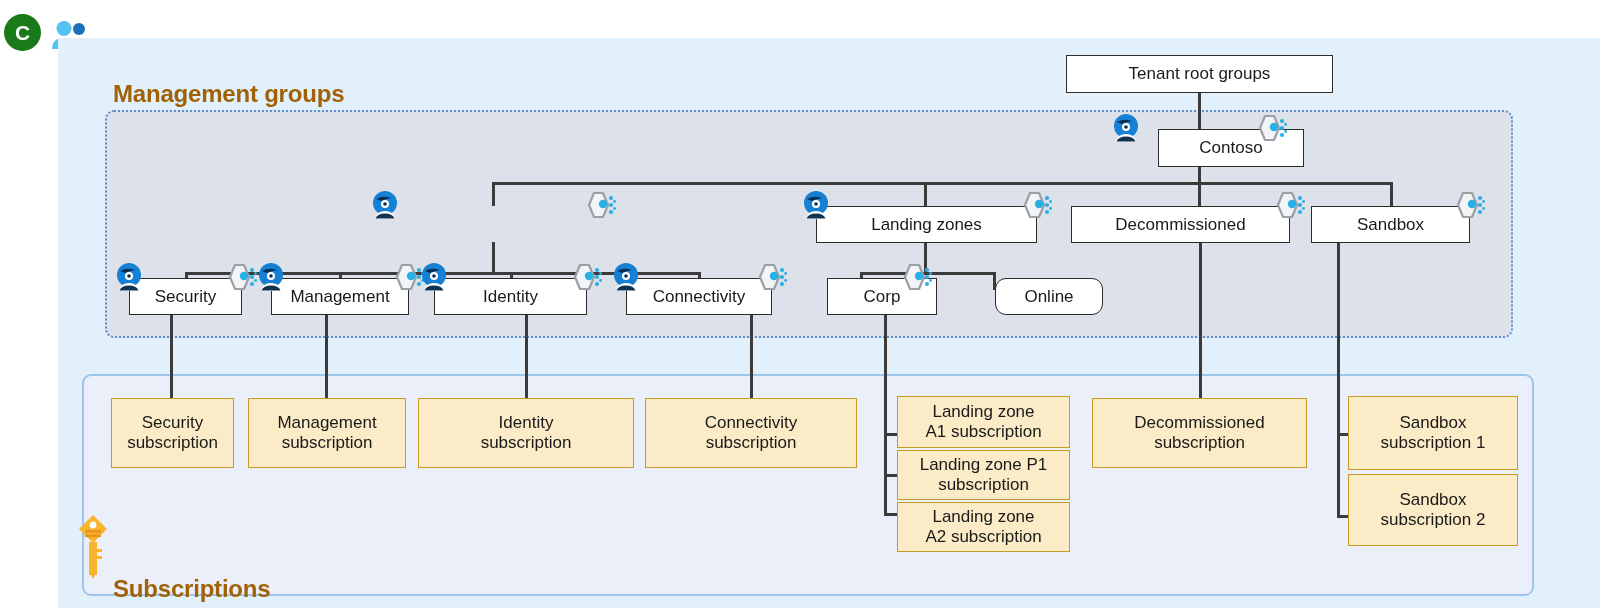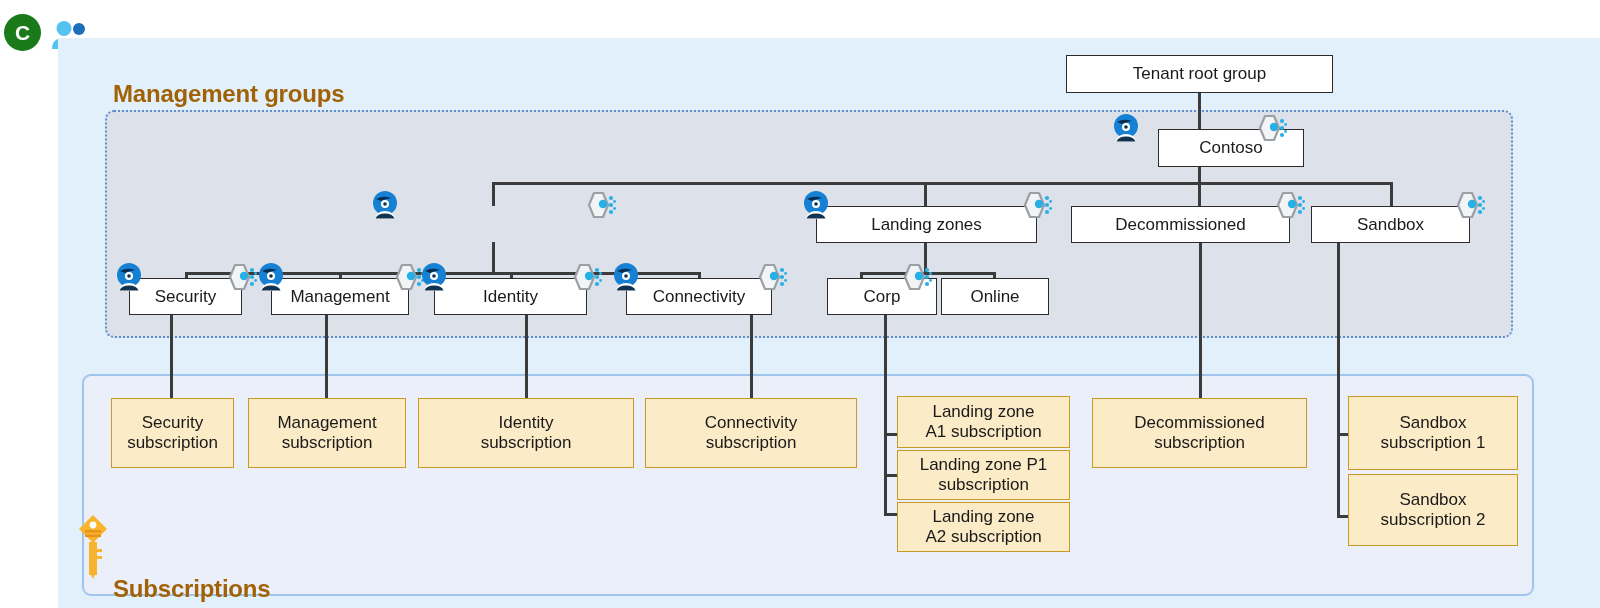--- a/index.html
+++ b/index.html
@@ -152,21 +152,21 @@
   <div class="line v" style="left:884px; top:315px; height:200px;"></div>
   <div class="line h" style="left:884px; top:433px; width:16px;"></div>
   <div class="line h" style="left:884px; top:474px; width:16px;"></div>
   <div class="line h" style="left:884px; top:513px; width:16px;"></div>
 
   <div class="line v" style="left:1337px; top:240px; height:278px;"></div>
   <div class="line h" style="left:1337px; top:433px; width:14px;"></div>
   <div class="line h" style="left:1337px; top:515px; width:14px;"></div>
 
   <div class="node" style="left:1066px; top:55px; width:267px; height:38px;">
-    <span>Tenant root group</span>
+    <span>Tenant root groups</span>
   </div>
 
   <div class="node" style="left:1126px; top:129px; width:146px; height:38px;margin-left:32px;">
     <span>Contoso</span>
   </div>
 
 
   <div class="node" style="left:816px; top:206px; width:221px; height:37px;">
     <span>Landing zones</span>
   </div>
@@ -192,21 +192,21 @@
   </div>
 
   <div class="node" style="left:626px; top:278px; width:146px; height:37px;">
     <span>Connectivity</span>
   </div>
 
   <div class="node" style="left:807px; top:278px; width:110px; height:37px;margin-left:20px;">
     <span>Corp</span>
   </div>
 
-  <div class="node" style="left:941px; top:278px; width:108px; height:37px;">
+  <div class="node" style="left:995px; top:278px; width:108px; height:37px;border-radius:11px;">
     <span>Online</span>
   </div>
 
   <div class="sub-node" style="left:111px; top:398px; width:123px; height:70px;">
     <span>Security<br>subscription</span>
   </div>
 
   <div class="sub-node" style="left:248px; top:398px; width:158px; height:70px;">
     <span>Management<br>subscription</span>
   </div>

